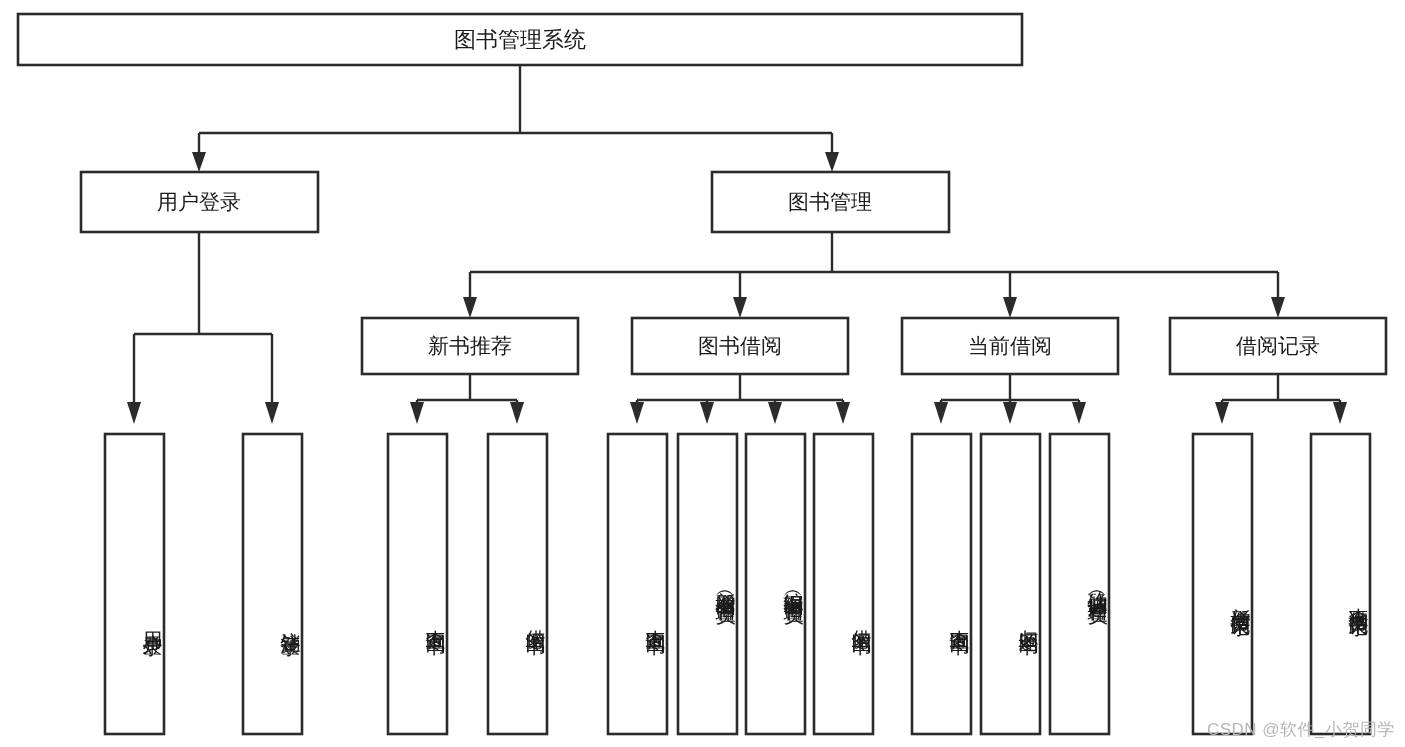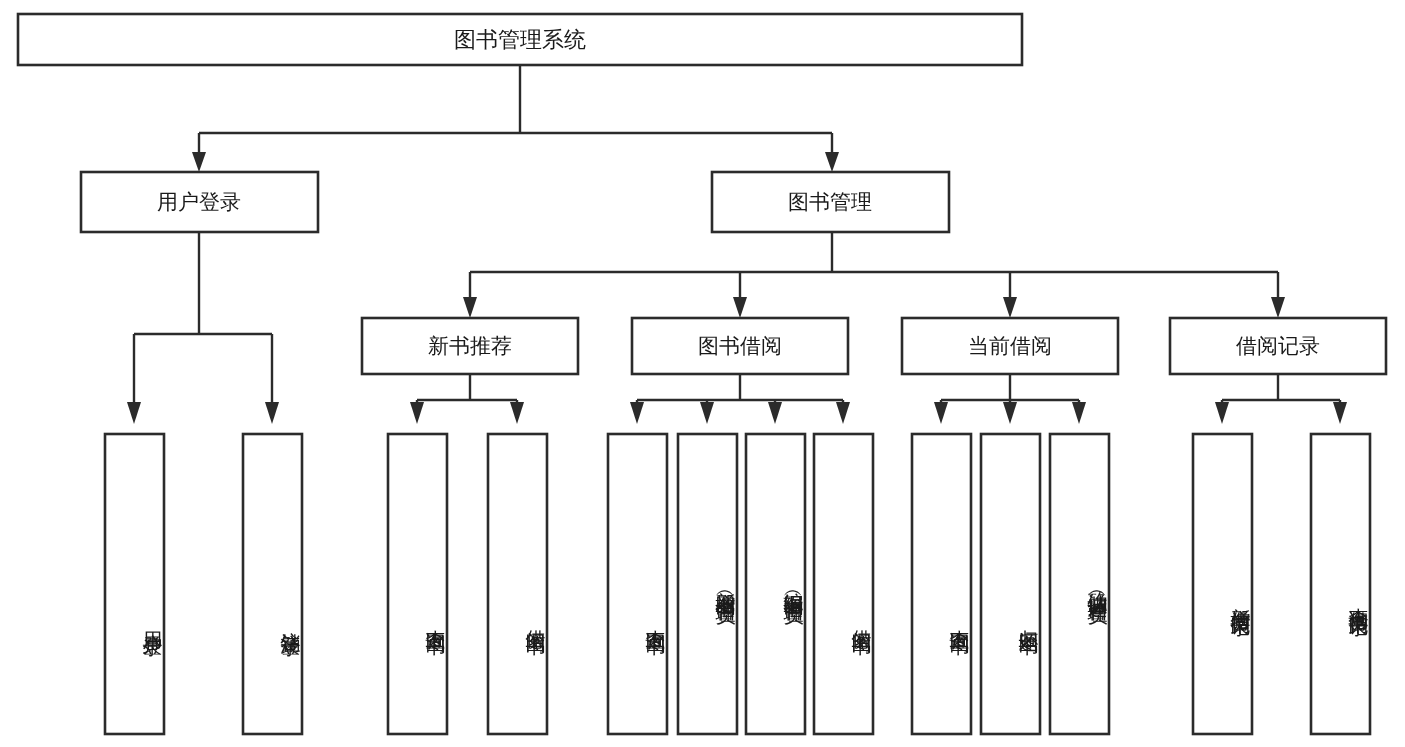--- a/index.html
+++ b/index.html
@@ -263,14 +263,15 @@
   <div class="leaf-label" style="left:912px; top:505px; width:59px; height:225px;">查询图书</div>
 
   <div class="leaf-label" style="left:981px; top:505px; width:59px; height:225px;">归还图书</div>
 
   <div class="leaf-label" style="left:1050px; top:440px; width:59px; height:290px;">确认归还（管理员）</div>
 
   <div class="leaf-label" style="left:1193px; top:465px; width:59px; height:265px;">新增借阅记录</div>
 
   <div class="leaf-label" style="left:1311px; top:465px; width:59px; height:265px;">查询借阅记录</div>
 
+  <div class="watermark">CSDN @软件_小贺同学</div>
 
 </div>
 
 </body></html>

